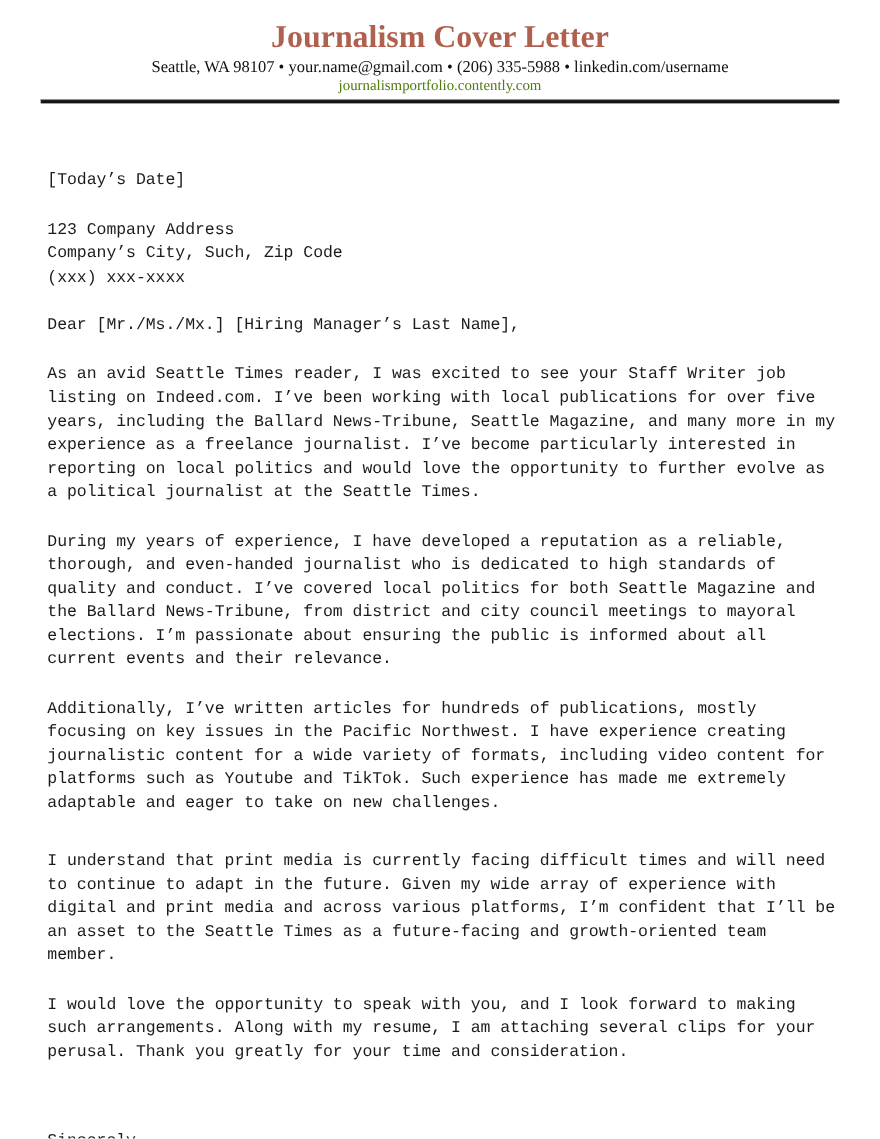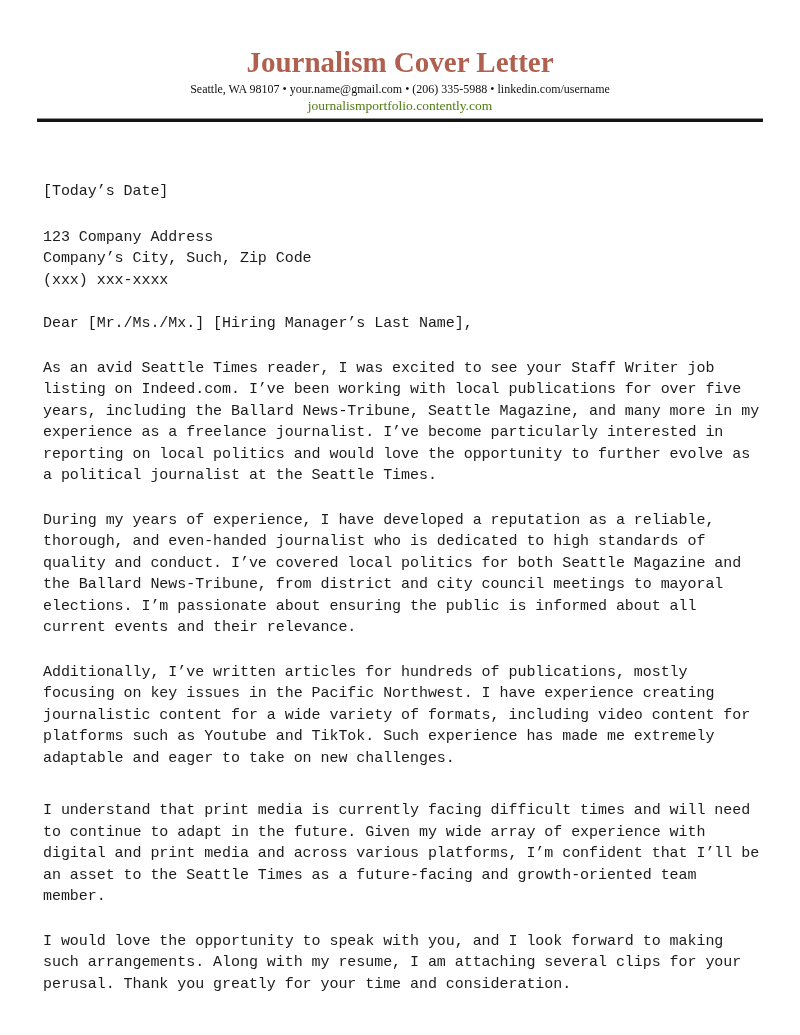--- a/index.html
+++ b/index.html
@@ -15,33 +15,33 @@
     color: #1b1b1b;
   }
   .page {
     width: 800px;
     height: 1035px;
     position: relative;
     background: #ffffff;
   }
   
   .letter-header {
-    padding-top: 46px;
+    padding-top: 18px;
     text-align: center;
   }
   .letter-title {
     margin: 0;
     font-size: 29px;
     line-height: 32px;
     font-weight: bold;
     color: #b0604e;
     letter-spacing: 0px;
   }
   .contact-line {
-    font-size: 12px;
+    font-size: 15px;
     line-height: 16px;
     margin-top: 3px;
     color: #101010;
     font-weight: 500;
   }
   .portfolio-line {
     font-size: 13.5px;
     line-height: 16px;
     margin-top: 1px;
     color: #4d7c0f;

